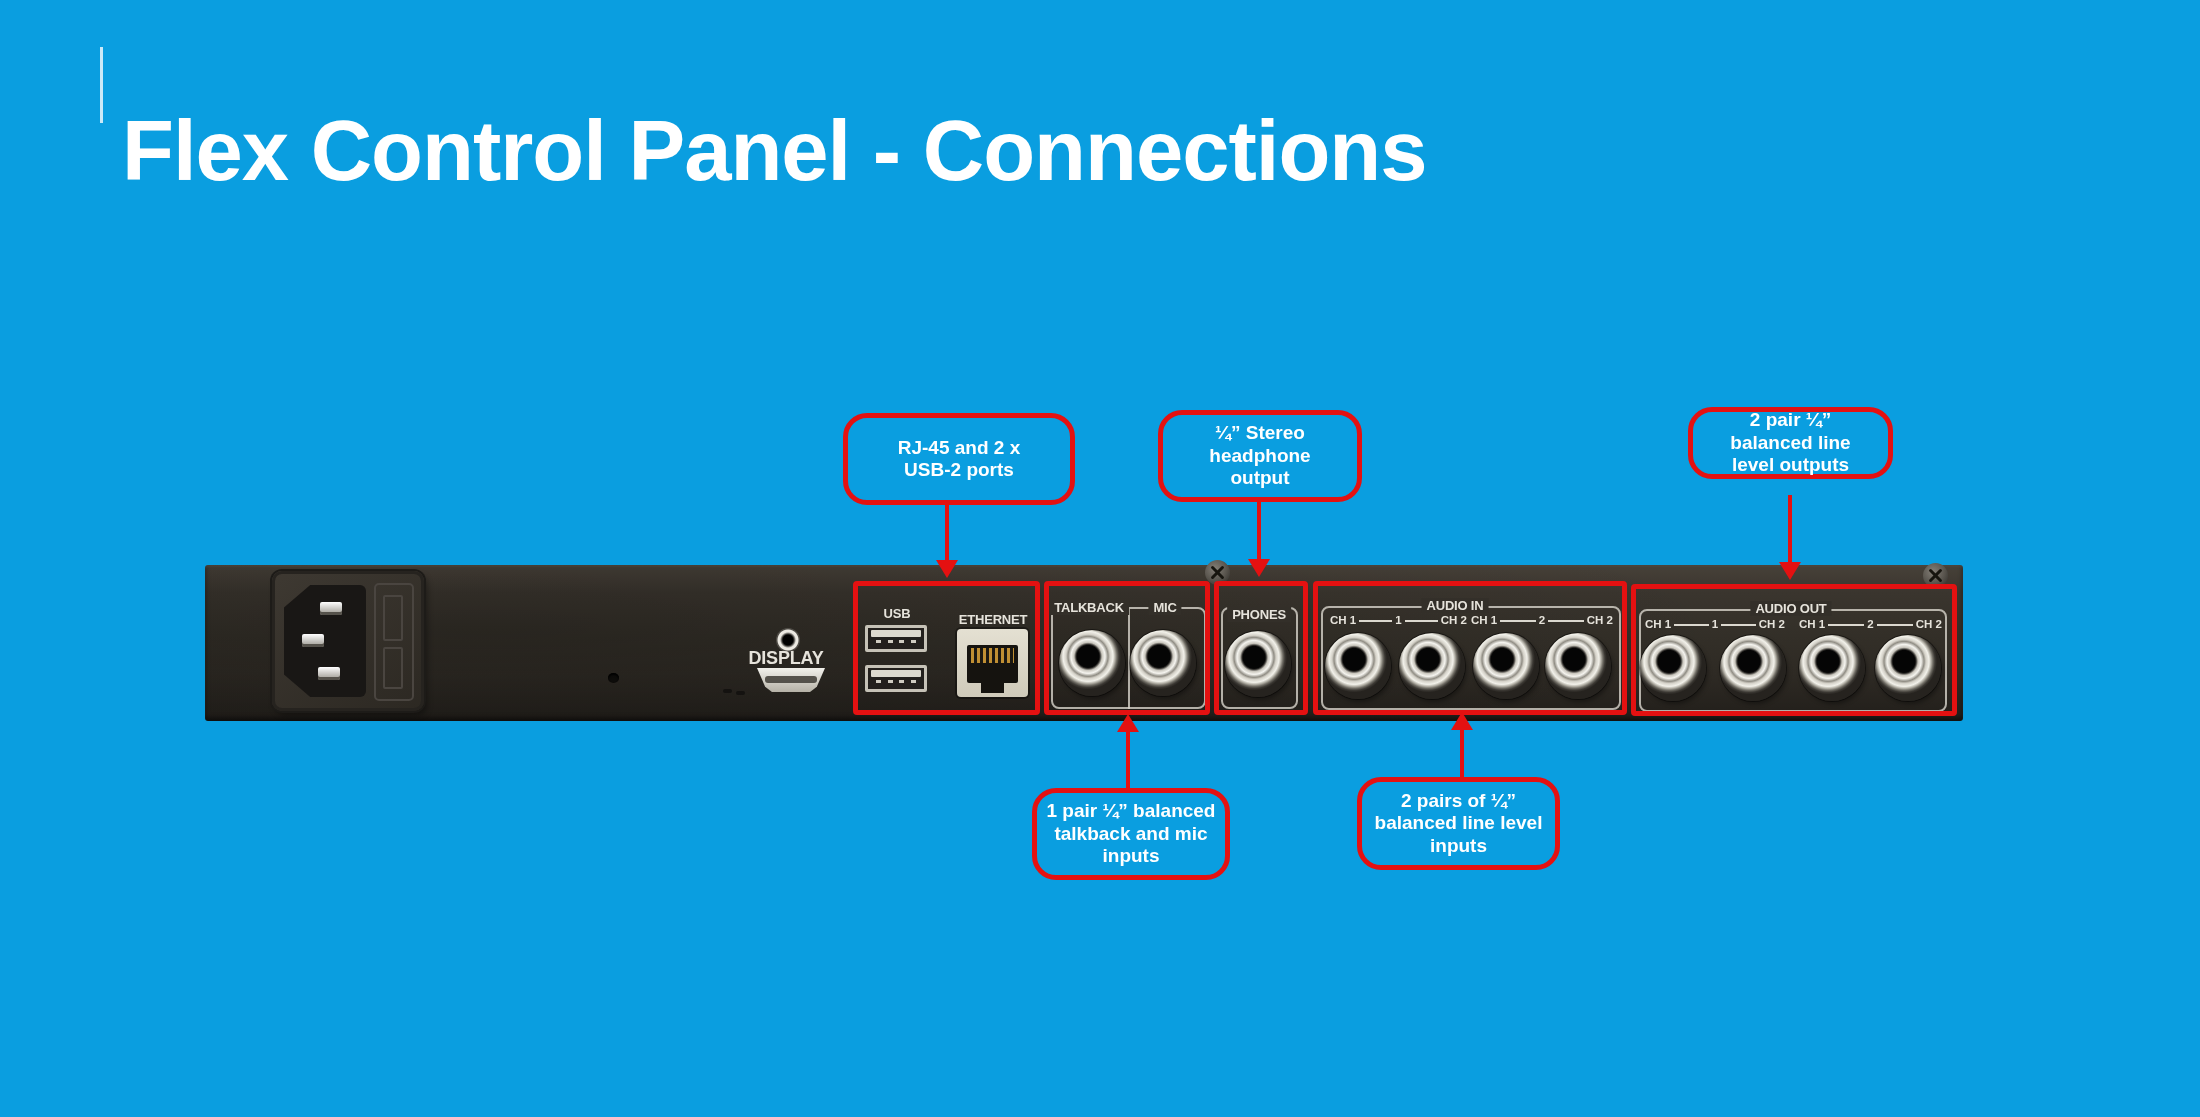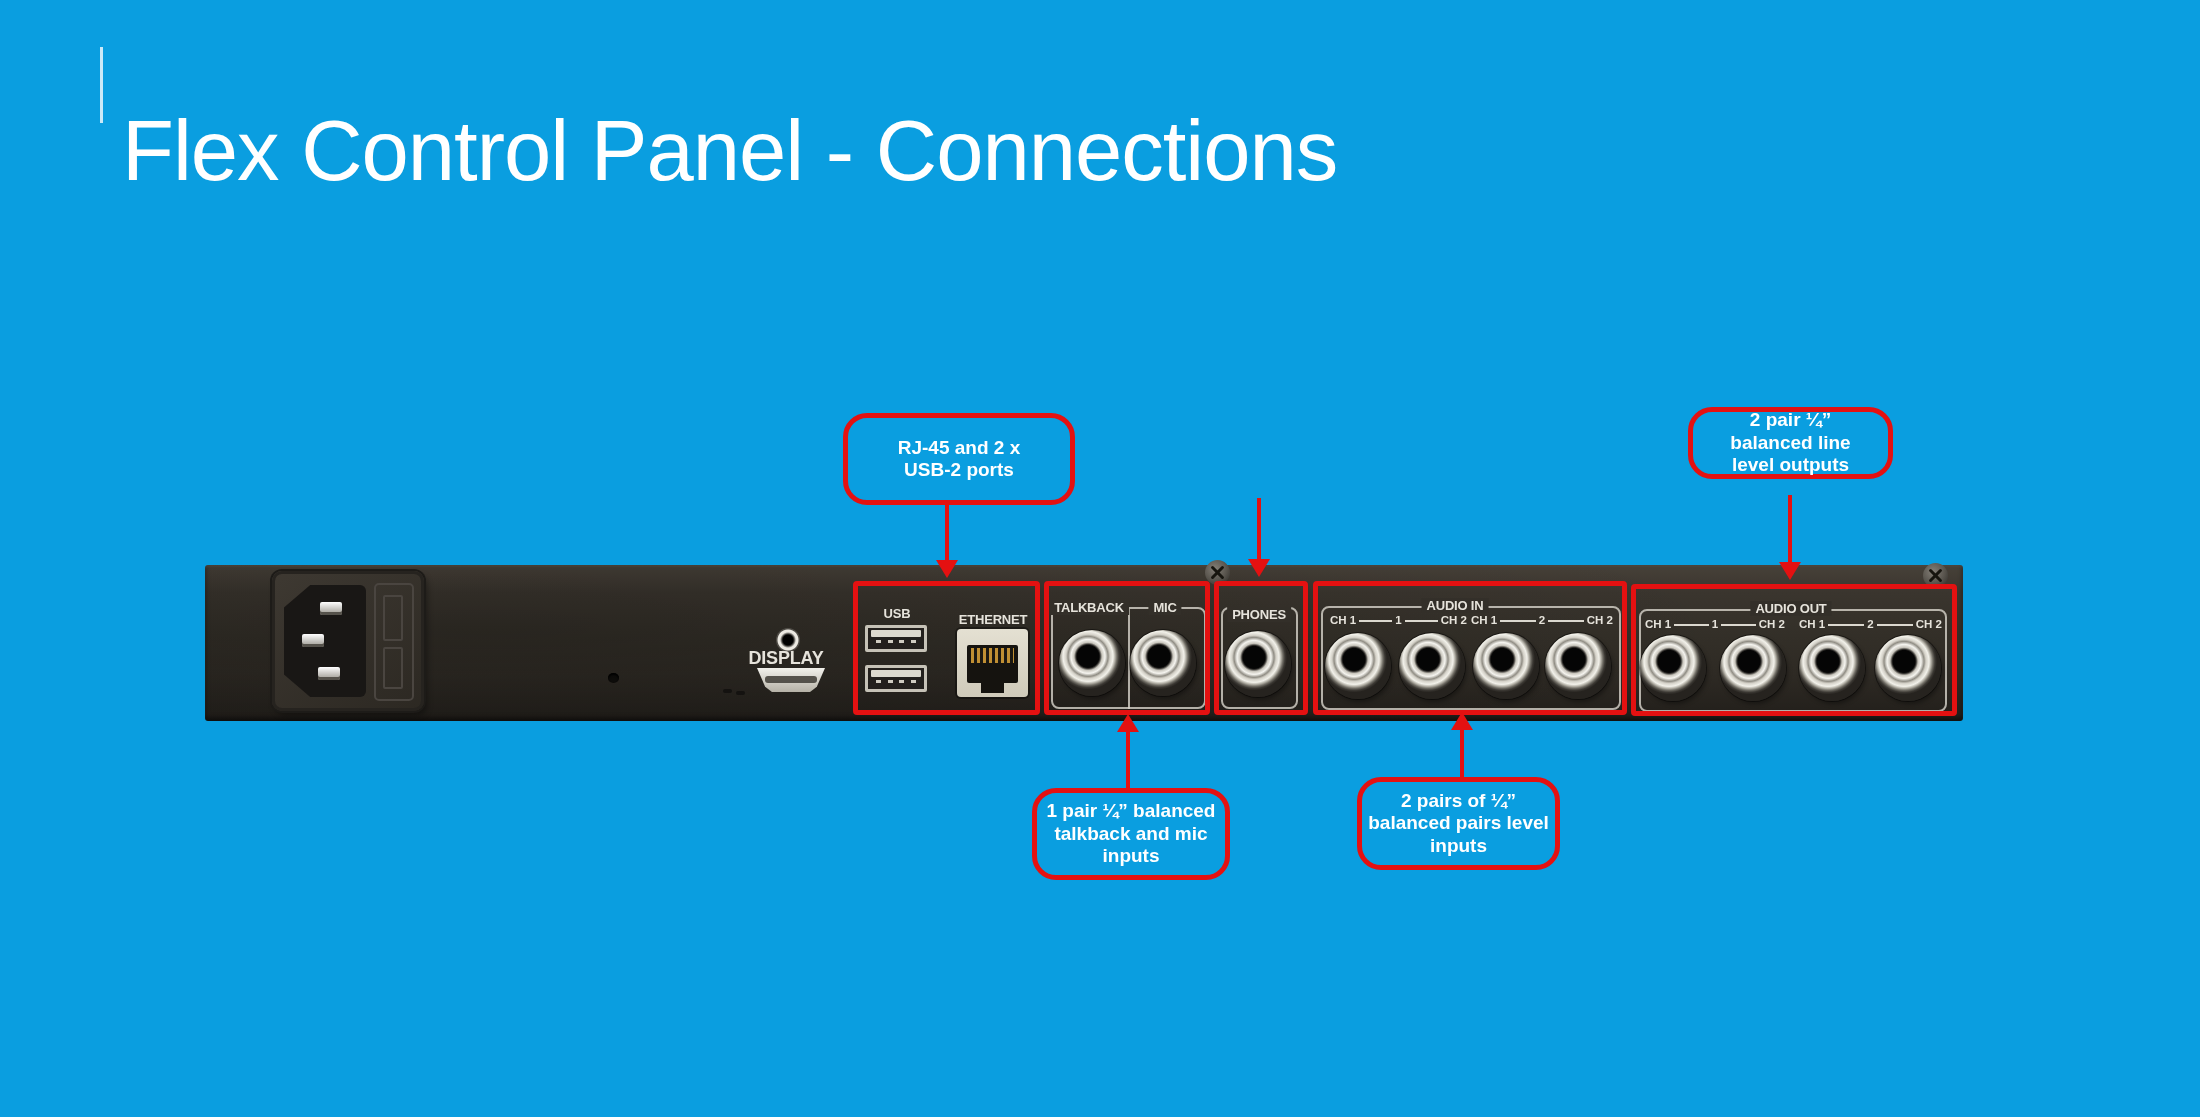--- a/index.html
+++ b/index.html
@@ -9,21 +9,21 @@
     --plabel:#E6E3DB;
     --eline:rgba(216,213,204,0.8);
   }
   html,body{margin:0;padding:0;}
   .slide{
     position:relative;width:2200px;height:1117px;overflow:hidden;
     background:var(--blue);
     font-family:"Liberation Sans","DejaVu Sans",sans-serif;
   }
   .accent-bar{position:absolute;left:100px;top:47px;width:3px;height:76px;background:rgba(236,246,252,0.85);}
-  .title{position:absolute;left:122px;top:51px;font-size:85px;line-height:85px;font-weight:400;color:#ffffff;letter-spacing:-1px;white-space:nowrap;}
+  .title{position:absolute;left:122px;top:51px;font-size:85px;line-height:85px;font-weight:700;color:#ffffff;letter-spacing:-1px;white-space:nowrap;}
 
   
   .panel{
     position:absolute;left:205px;top:565px;width:1758px;height:156px;z-index:1;
     border-radius:3px;
     background:
       radial-gradient(120% 170% at 16% 42%, rgba(0,0,0,0.22), transparent 60%),
       linear-gradient(180deg,#474139 0%,#3a352e 18%,#332f28 45%,#2e2a24 70%,#211e1a 100%);
     box-shadow:inset 0 2px 2px rgba(90,84,74,0.35), inset 0 -3px 5px rgba(0,0,0,0.55);
   }
@@ -209,20 +209,25 @@
   <div class="hlbox" style="left:1313px;top:581px;width:314px;height:134px;"></div>
   <div class="hlbox" style="left:1631px;top:584px;width:326px;height:132px;"></div>
 
   <div class="callout" style="left:843px;top:413px;width:232px;height:92px;">
     <div>RJ-45 and 2 x</div>
     <div>USB-2 ports</div>
   </div>
   <div class="stem" style="left:945px;top:503px;height:57px;"></div>
   <div class="tri down" style="left:936px;top:560px;"></div>
 
+  <div class="callout" style="left:1158px;top:410px;width:204px;height:92px;">
+    <div>¼” Stereo</div>
+    <div>headphone</div>
+    <div>output</div>
+  </div>
   <div class="stem" style="left:1257px;top:498px;height:61px;"></div>
   <div class="tri down" style="left:1248px;top:559px;"></div>
 
   <div class="callout" style="left:1688px;top:407px;width:205px;height:72px;">
     <div>2 pair ¼”</div>
     <div>balanced line</div>
     <div>level outputs</div>
   </div>
   <div class="stem" style="left:1788px;top:495px;height:67px;"></div>
   <div class="tri down" style="left:1779px;top:562px;"></div>
@@ -230,19 +235,19 @@
   <div class="callout" style="left:1032px;top:788px;width:198px;height:92px;">
     <div>1 pair ¼” balanced</div>
     <div>talkback and mic</div>
     <div>inputs</div>
   </div>
   <div class="tri up" style="left:1117px;top:714px;"></div>
   <div class="stem" style="left:1126px;top:732px;height:56px;"></div>
 
   <div class="callout" style="left:1357px;top:777px;width:203px;height:93px;">
     <div>2 pairs of ¼”</div>
-    <div>balanced pairs level</div>
+    <div>balanced line level</div>
     <div>inputs</div>
   </div>
   <div class="tri up" style="left:1451px;top:712px;"></div>
   <div class="stem" style="left:1460px;top:730px;height:47px;"></div>
 
 </div>
 
 </body></html>

